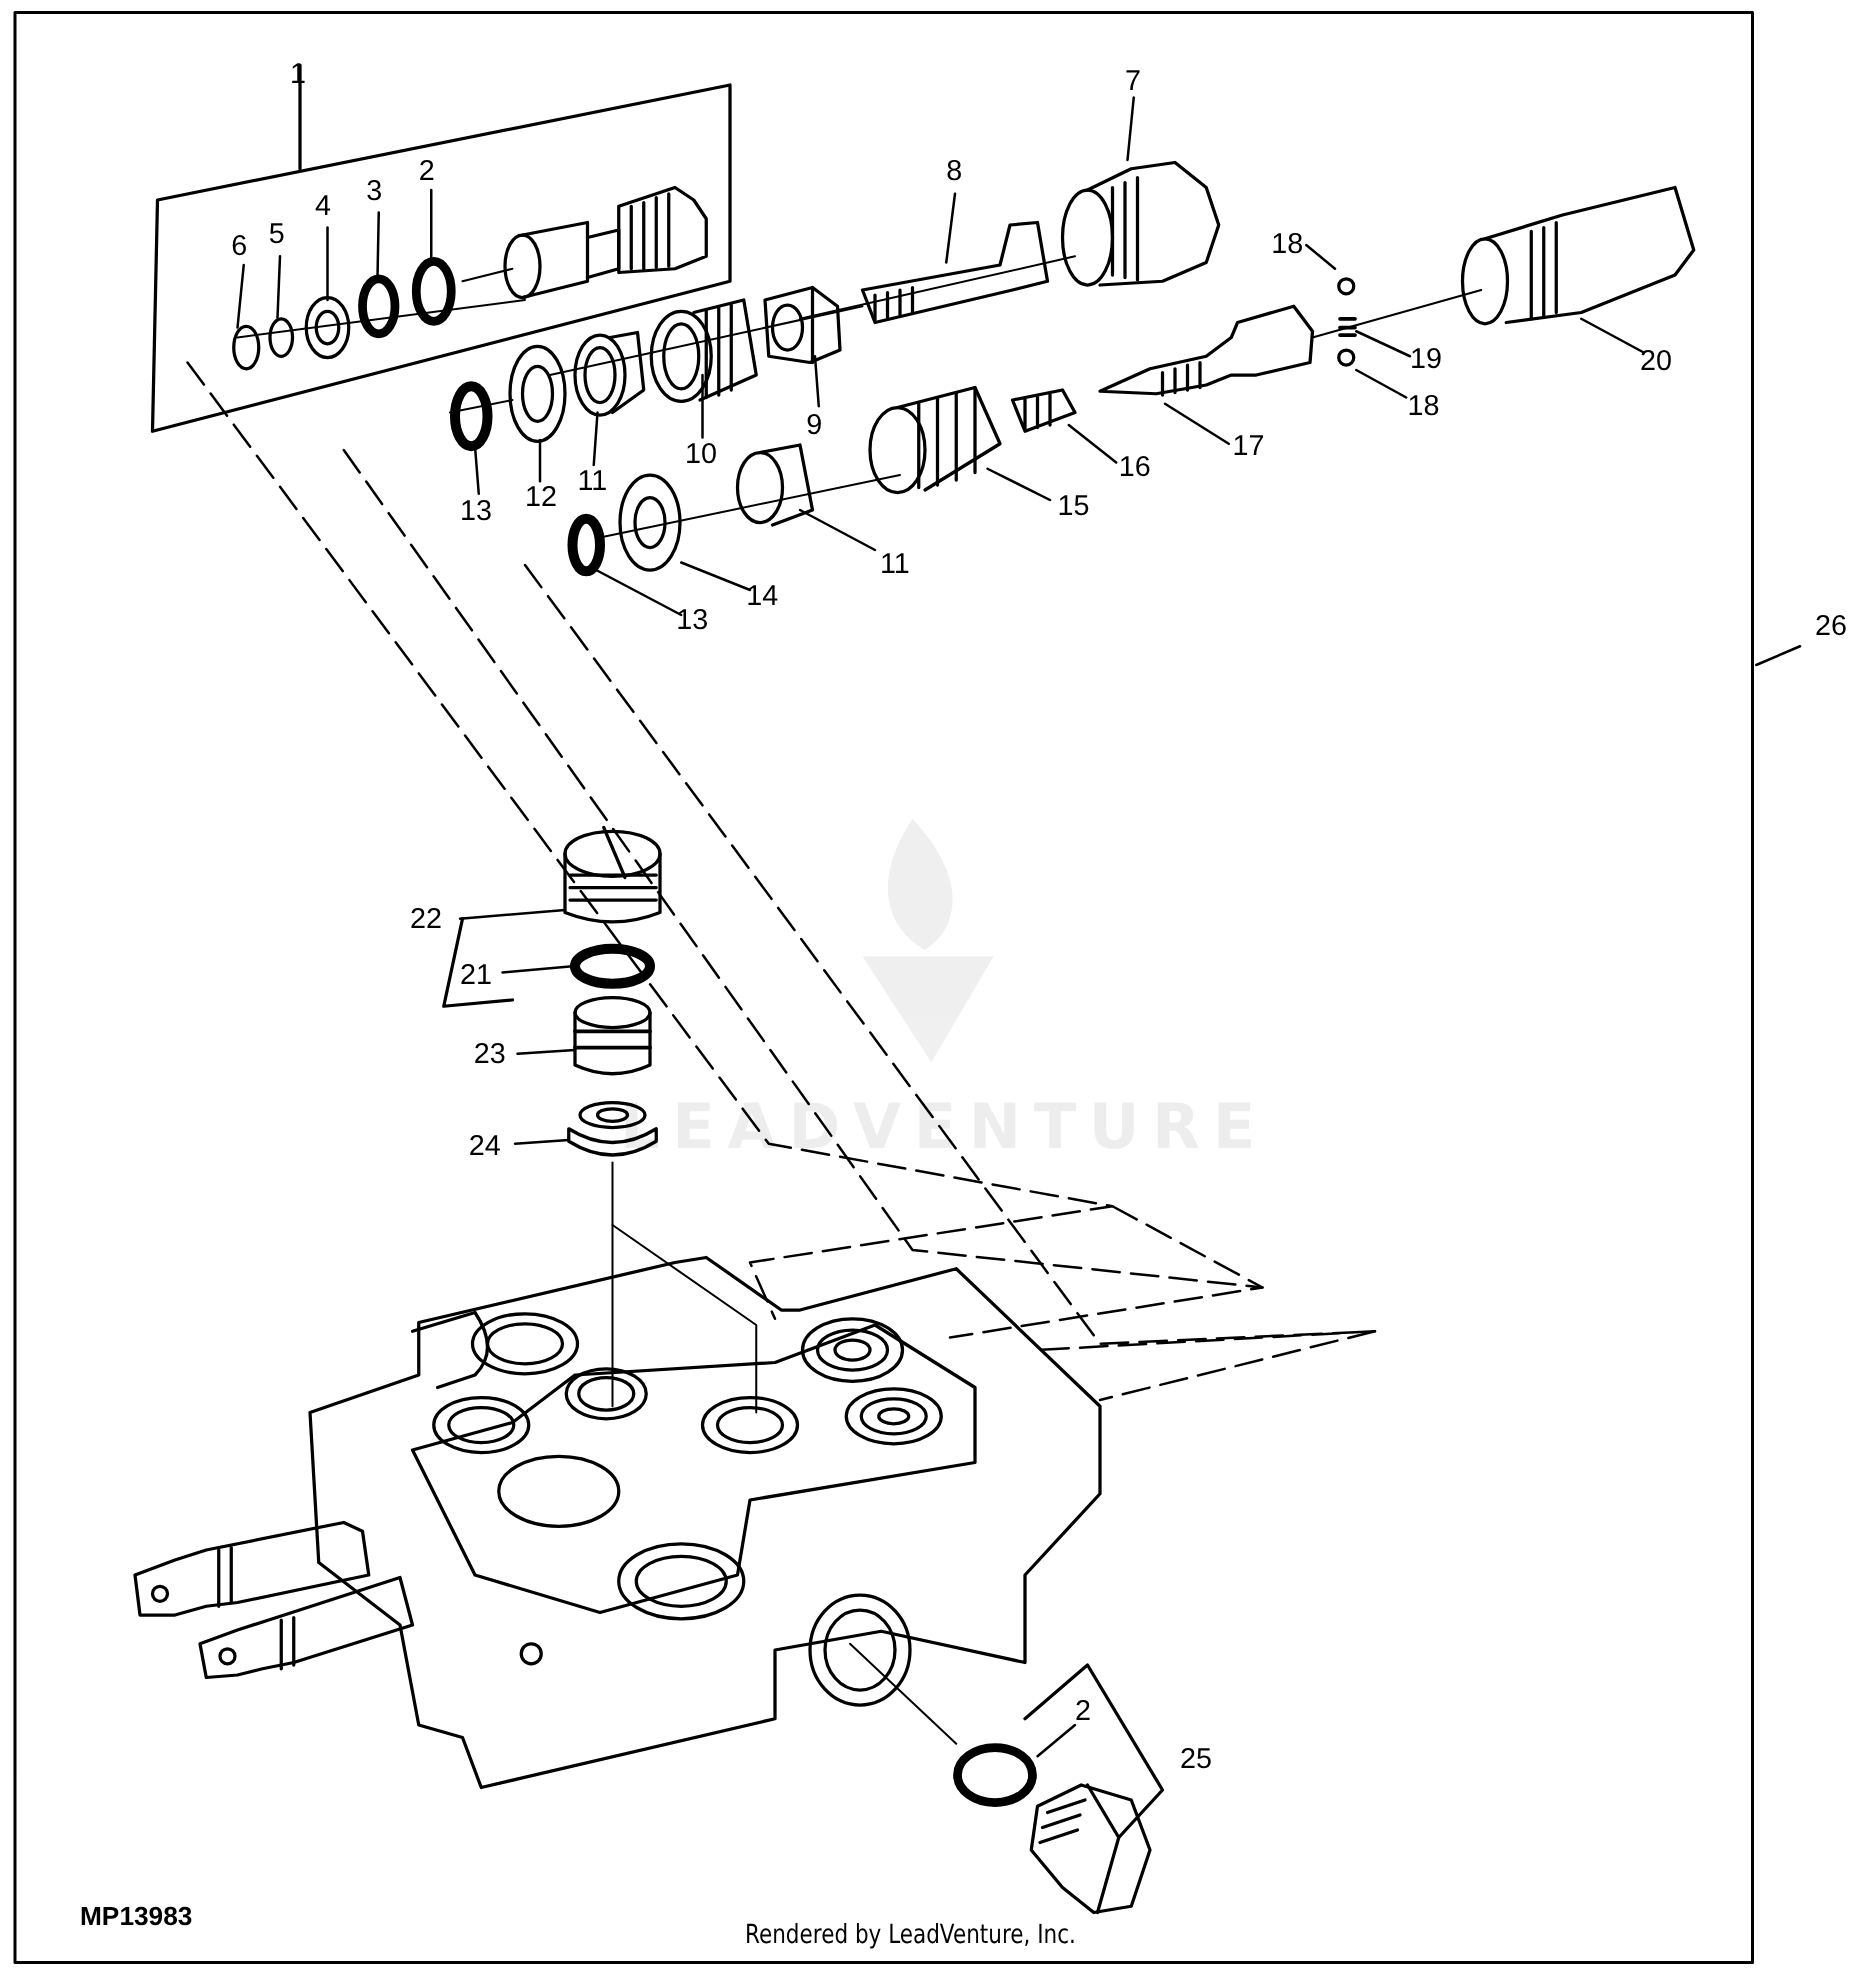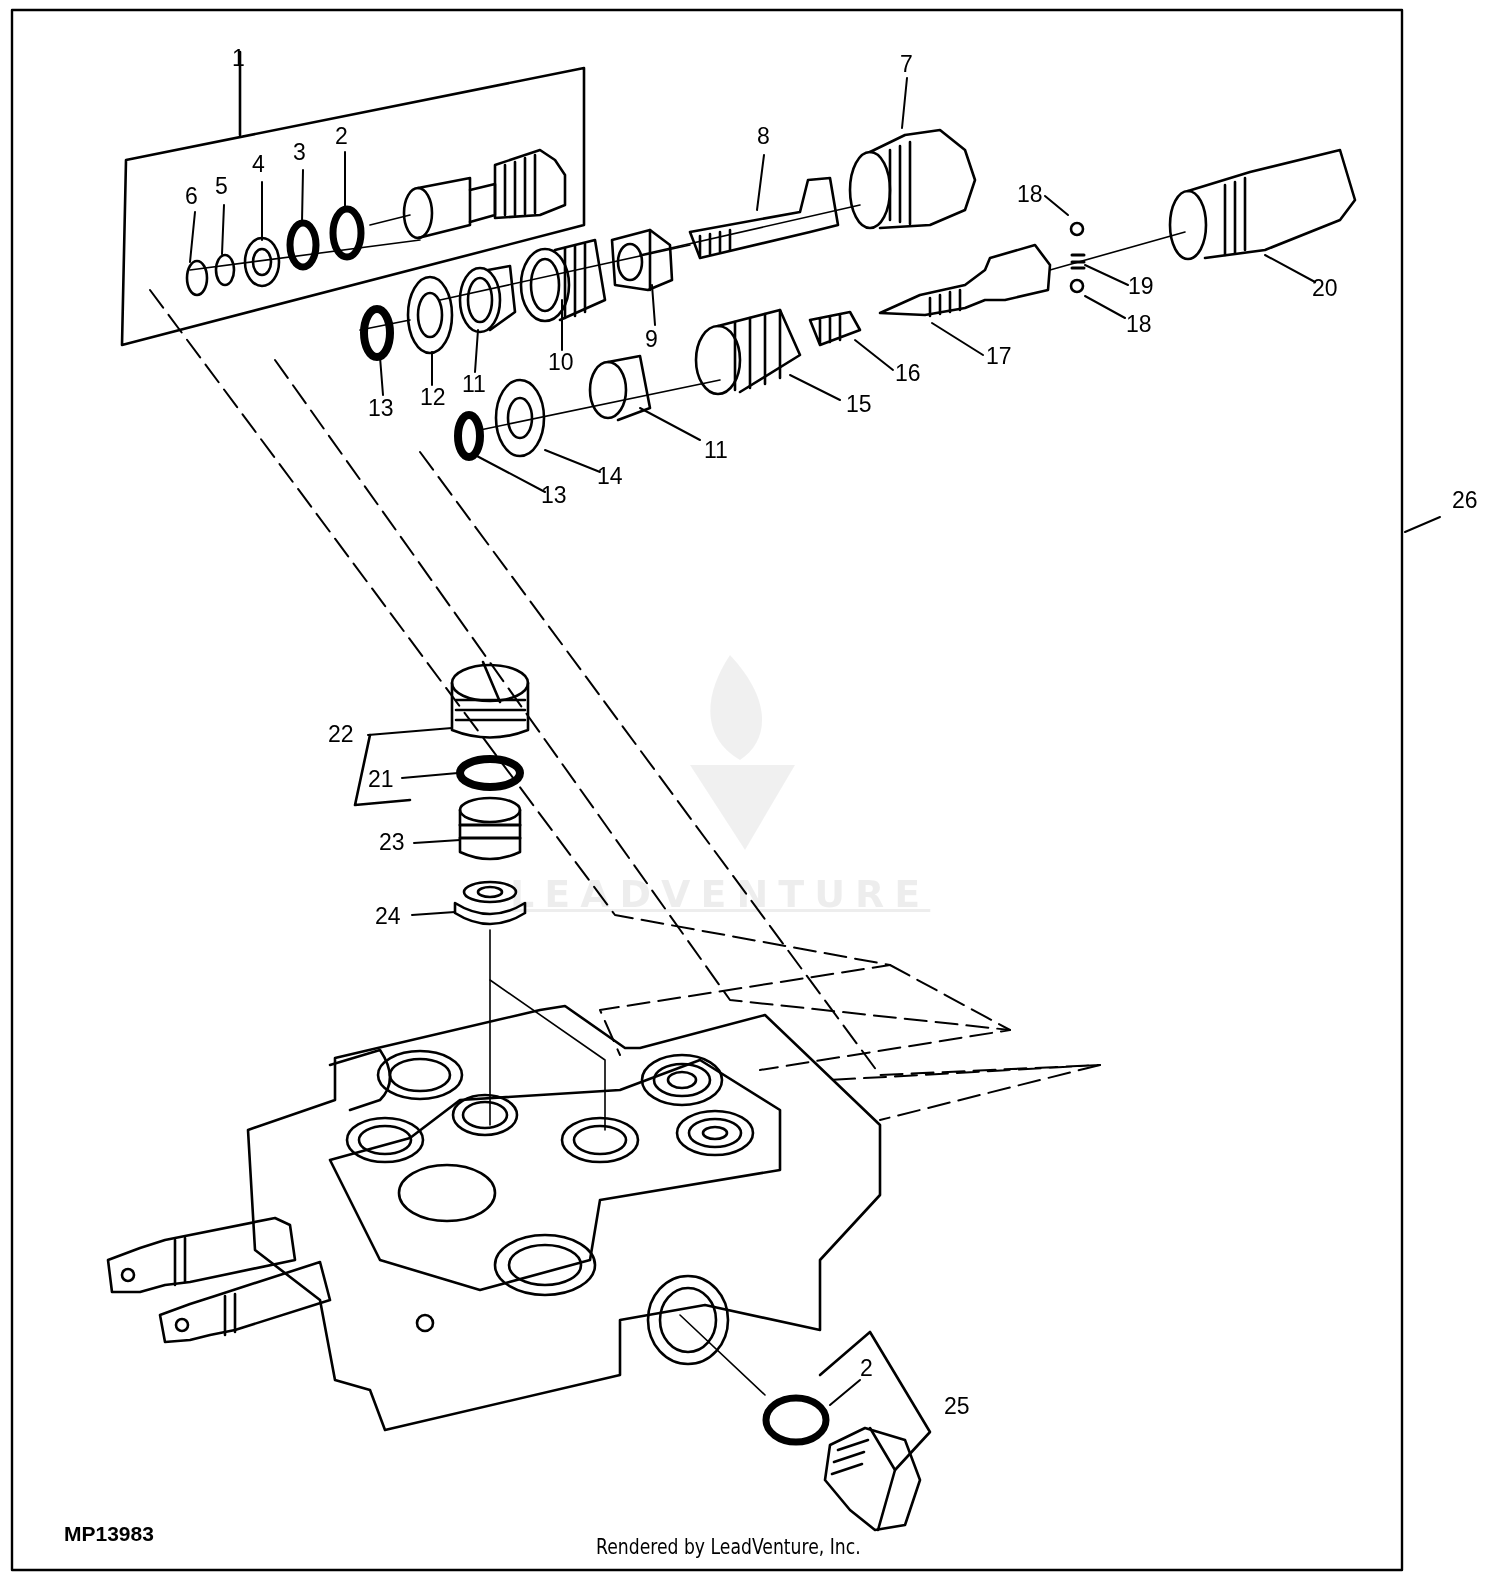--- a/index.html
+++ b/index.html
@@ -1,21 +1,21 @@
 <!DOCTYPE html>
 <html><head>
 <meta charset="utf-8">
 <style>
   html, body { margin: 0; padding: 0; background: #ffffff; }
   body { width: 1500px; height: 1579px; position: relative; overflow: hidden; font-family: "Liberation Sans", sans-serif; }
   #stage { position: absolute; left: 0; top: 0; width: 1500px; height: 1579px; }
   .lbl { font-family: "Liberation Sans", sans-serif; font-size: 23px; fill: #000; }
   .fig-id { position: absolute; left: 64px; top: 1522px; font-family: "Liberation Sans", sans-serif; font-weight: bold; font-size: 21px; color: #000; }
   .credit { position: absolute; left: 596px; top: 1535px; font-family: "DejaVu Sans", sans-serif; font-size: 21px; color: #000; transform: scaleX(0.82); transform-origin: left top; letter-spacing: 0px; }
-  .wm-text { position: absolute; left: 510px; top: 872px; font-family: "DejaVu Sans", sans-serif; font-weight: bold; font-size: 38px; letter-spacing: 10px; color: rgba(0,0,0,0.07); text-decoration: underline; }
+  .wm-text { position: absolute; left: 496px; top: 872px; font-family: "DejaVu Sans", sans-serif; font-weight: bold; font-size: 50px; letter-spacing: 10px; color: rgba(0,0,0,0.07); }
 </style>
 </head>
 <body>
 
 <svg id="stage" viewBox="0 0 1500 1579" xmlns="http://www.w3.org/2000/svg">
   <g fill="none" stroke="#000" stroke-width="2.6" stroke-linecap="round" stroke-linejoin="round">
 
     <path d="M12 10 H1402 V1570 H12 Z" stroke-width="2.4"></path>
 
     <g stroke="none" fill="#000" opacity="0.06">

